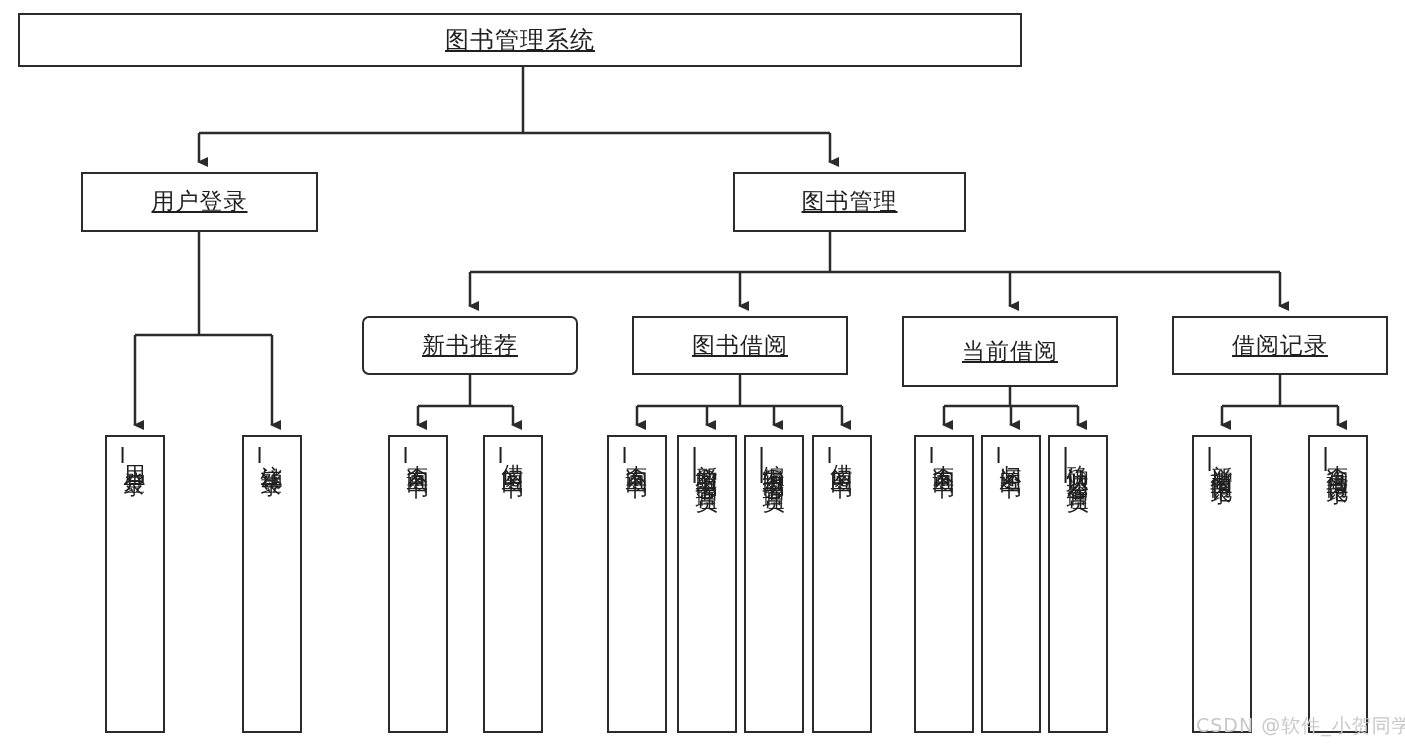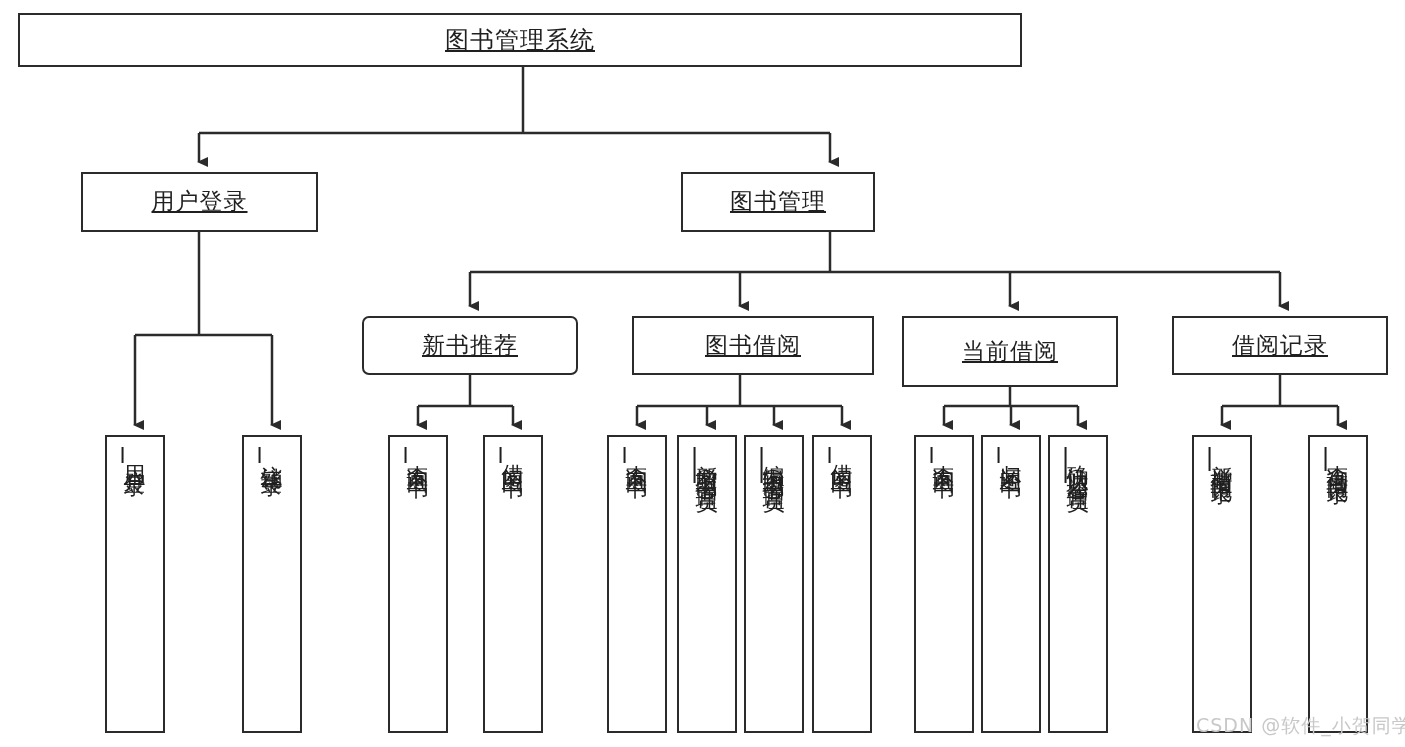--- a/index.html
+++ b/index.html
@@ -93,28 +93,28 @@
     </g>
   </svg>
 
   <div class="node root h-node" style="left:18px;top:13px;width:1004px;height:54px;">
     <span class="lbl">图书管理系统</span>
   </div>
 
   <div class="node h-node" style="left:81px;top:172px;width:237px;height:60px;">
     <span class="lbl">用户登录</span>
   </div>
-  <div class="node h-node" style="left:681px;top:172px;width:194px;height:60px;">
+  <div class="node h-node" style="left:733px;top:172px;width:233px;height:60px;">
     <span class="lbl">图书管理</span>
   </div>
 
   <div class="node h-node" style="left:362px;top:316px;width:216px;height:59px;border-radius:7px;">
     <span class="lbl">新书推荐</span>
   </div>
-  <div class="node h-node" style="left:632px;top:316px;width:242px;height:59px;">
+  <div class="node h-node" style="left:632px;top:316px;width:216px;height:59px;">
     <span class="lbl">图书借阅</span>
   </div>
   <div class="node h-node" style="left:902px;top:316px;width:216px;height:71px;">
     <span class="lbl">当前借阅</span>
   </div>
   <div class="node h-node" style="left:1172px;top:316px;width:216px;height:59px;">
     <span class="lbl">借阅记录</span>
   </div>
 
   <div class="node v-node" style="left:105px;top:435px;width:60px;height:298px;">

